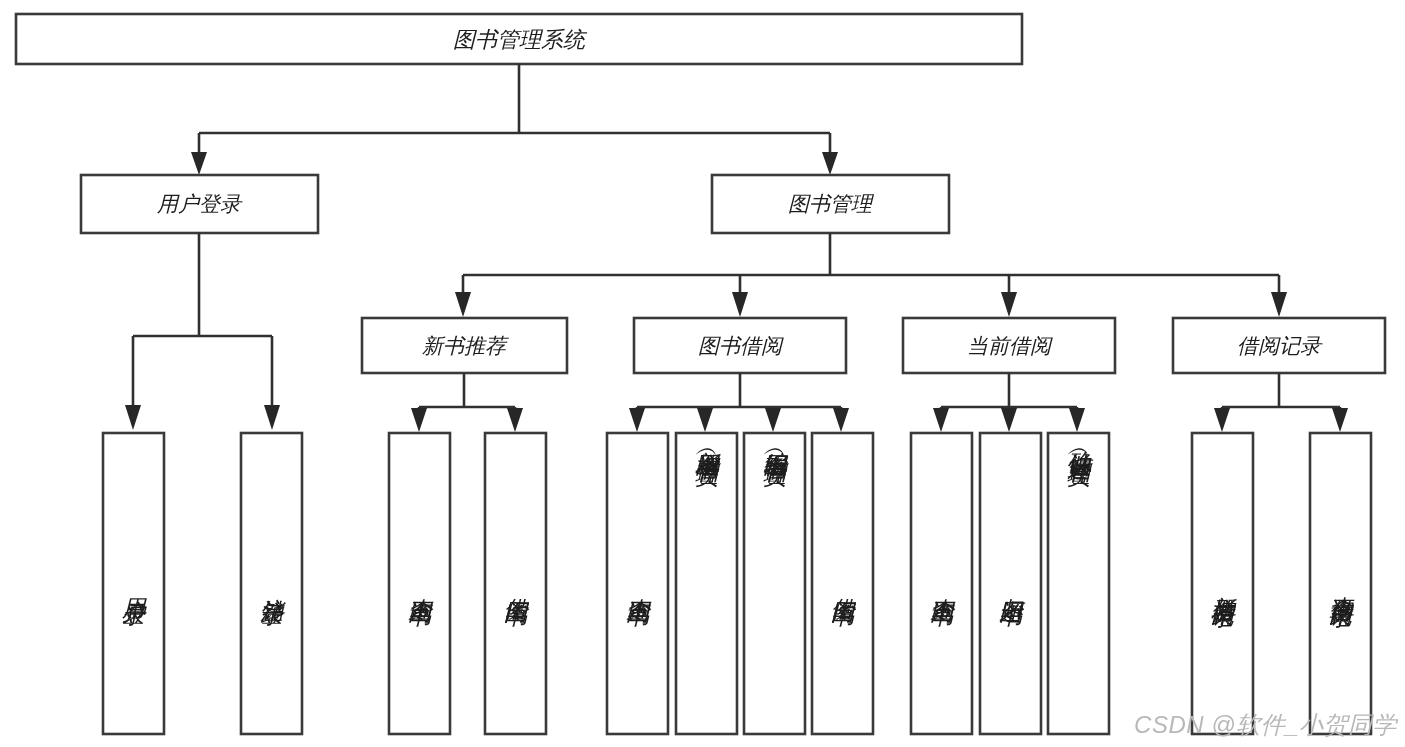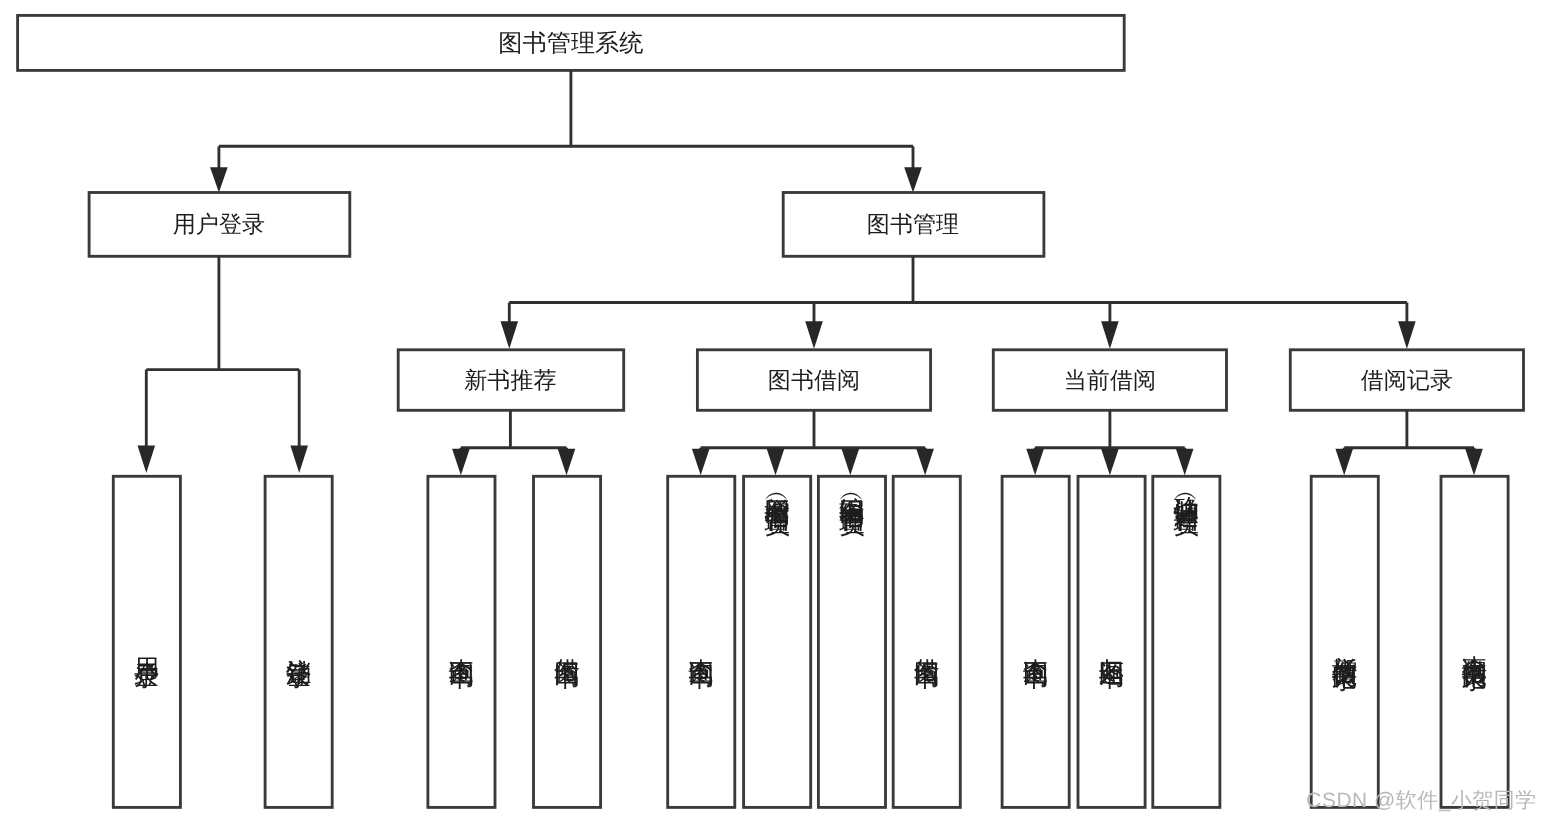--- a/index.html
+++ b/index.html
@@ -11,20 +11,21 @@
     width: 1405px;
     height: 747px;
     font-family: "Liberation Sans", "DejaVu Sans", sans-serif;
     overflow: hidden;
     position: relative;
   }
   #diagram-root {
     position: relative;
     width: 1405px;
     height: 747px;
+    font-style: italic;
   }
   svg#tree-svg {
     position: absolute;
     top: 0;
     left: 0;
     width: 1405px;
     height: 747px;
     display: block;
   }
   .node-box {
@@ -67,21 +68,21 @@
     line-height: 1.08;
     letter-spacing: 2px;
     color: #1d1d1d;
     white-space: nowrap;
   }
   #watermark {
     position: absolute;
     right: 8px;
     bottom: 6px;
     font-family: "Liberation Sans", "DejaVu Sans", sans-serif;
-    font-size: 19px;
+    font-size: 24px;
     color: #b8b8b8;
     letter-spacing: 0.5px;
     white-space: nowrap;
   }
 </style>
 </head>
 <body>
 
 <div id="diagram-root">
 

